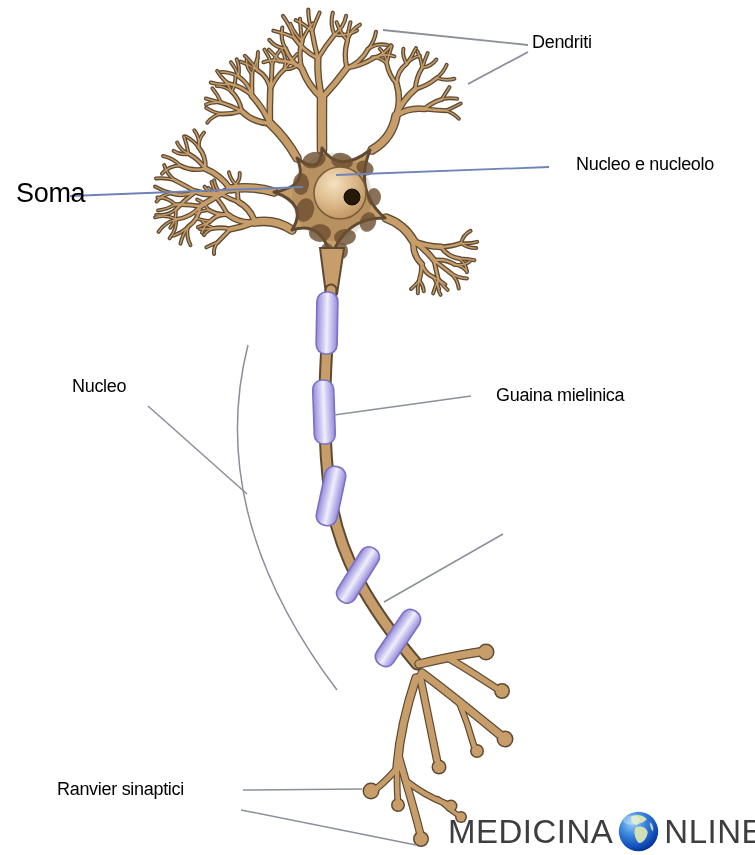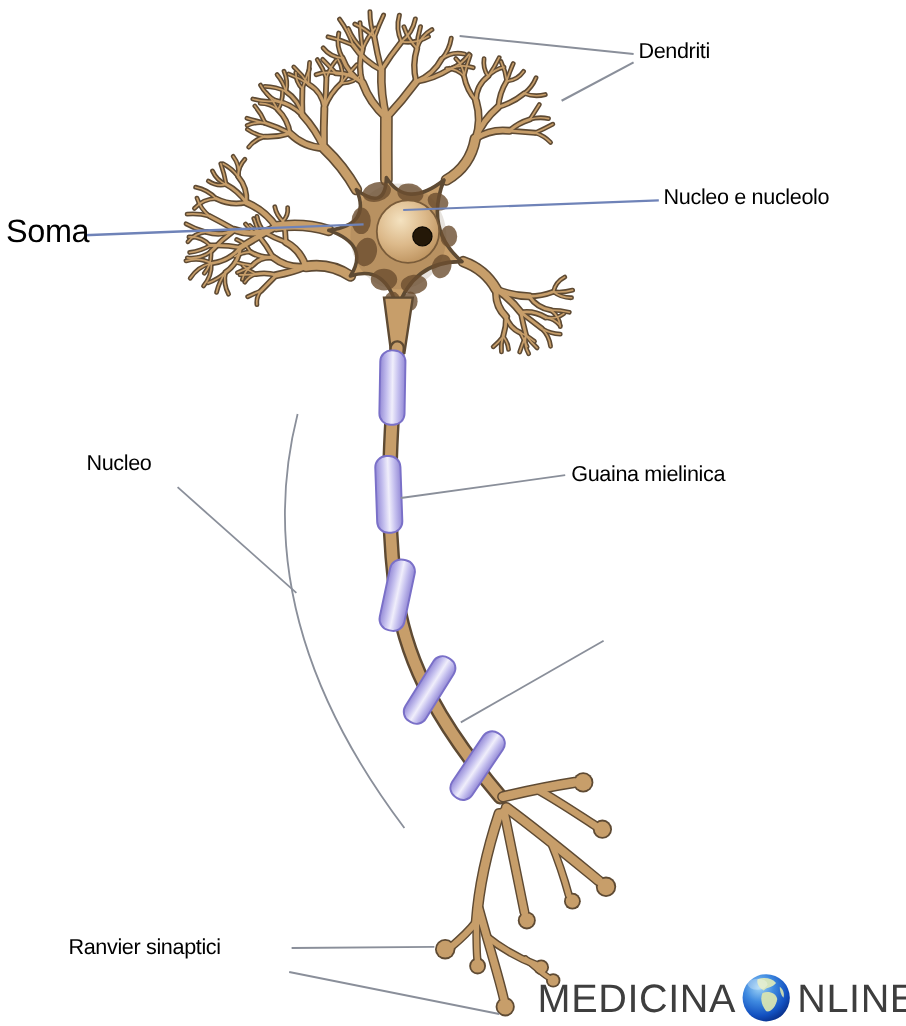--- a/index.html
+++ b/index.html
@@ -499,24 +499,24 @@
         <line x1="148" y1="406" x2="247" y2="494" stroke="#8a8f9a" stroke-width="1.5"></line>
         <line x1="334" y1="415" x2="471" y2="396" stroke="#8a8f9a" stroke-width="1.5"></line>
         <line x1="384" y1="602" x2="503" y2="534" stroke="#8a8f9a" stroke-width="1.5"></line>
         <line x1="243" y1="790" x2="362" y2="789" stroke="#8a8f9a" stroke-width="1.5"></line>
         <line x1="241" y1="810" x2="416" y2="845" stroke="#8a8f9a" stroke-width="1.5"></line>
         <path d="M248 345 Q205 515 337 690" fill="none" stroke="#8a8f9a" stroke-width="1.5"></path>
       </g>
   </svg>
 
   <div class="lbl" style="left:532px;top:33px">Dendriti</div>
-  <div class="lbl" style="left:553px;top:155px">Nucleo e nucleolo</div>
-  <div class="lbl lbl-soma" style="left:5px;top:179px">Soma</div>
+  <div class="lbl" style="left:576px;top:155px">Nucleo e nucleolo</div>
+  <div class="lbl lbl-soma" style="left:16px;top:179px">Soma</div>
   <div class="lbl" style="left:72px;top:377px">Nucleo</div>
-  <div class="lbl" style="left:476px;top:386px">Guaina mielinica</div>
+  <div class="lbl" style="left:496px;top:386px">Guaina mielinica</div>
   <div class="lbl" style="left:57px;top:780px">Ranvier sinaptici</div>
 
   <div class="watermark">
     <span>MEDICINA</span>
     <span class="globe">
       <svg viewBox="0 0 40 40" width="41" height="41">
         <defs>
           <radialGradient id="gG" cx="35%" cy="28%" r="80%">
             <stop offset="0%" stop-color="#9fd4f7"></stop>
             <stop offset="38%" stop-color="#3f8ae0"></stop>

